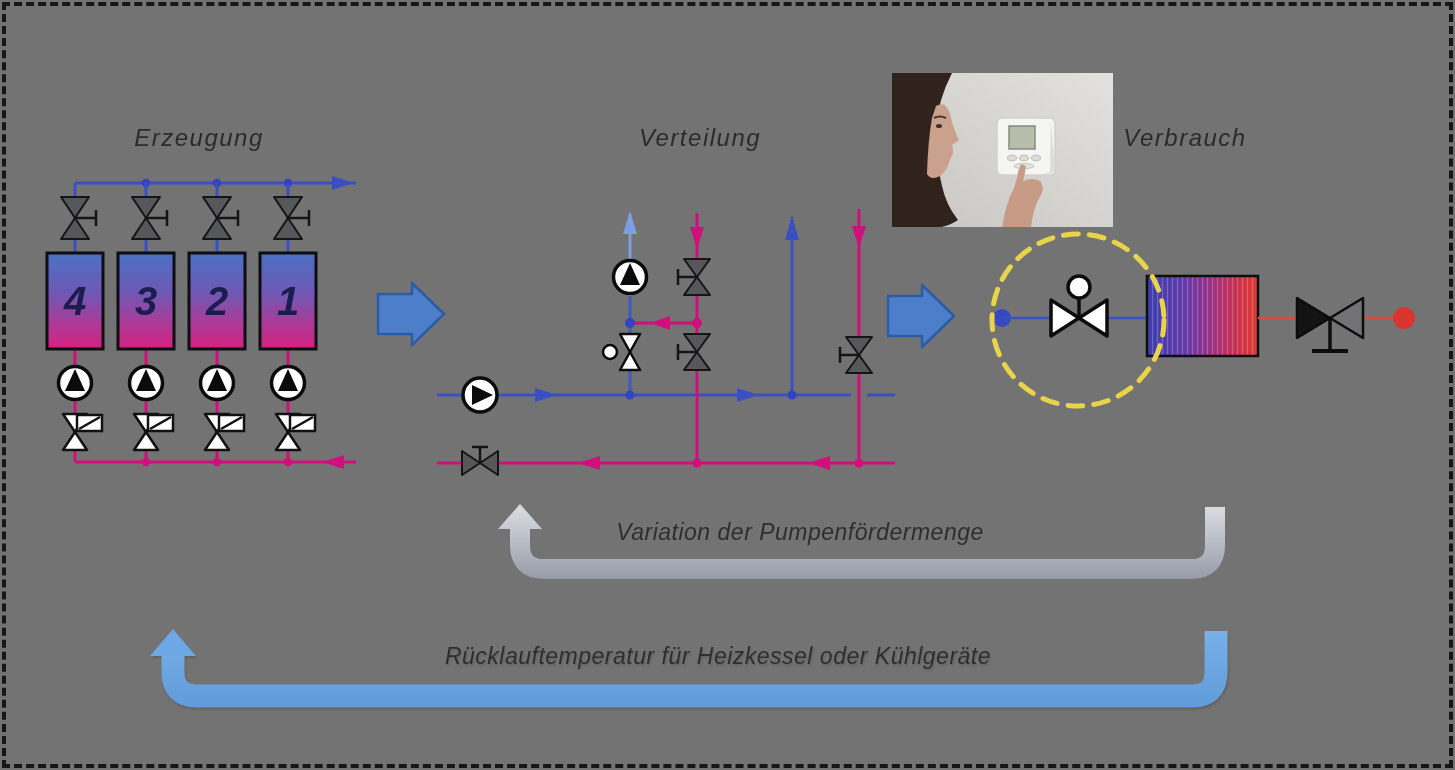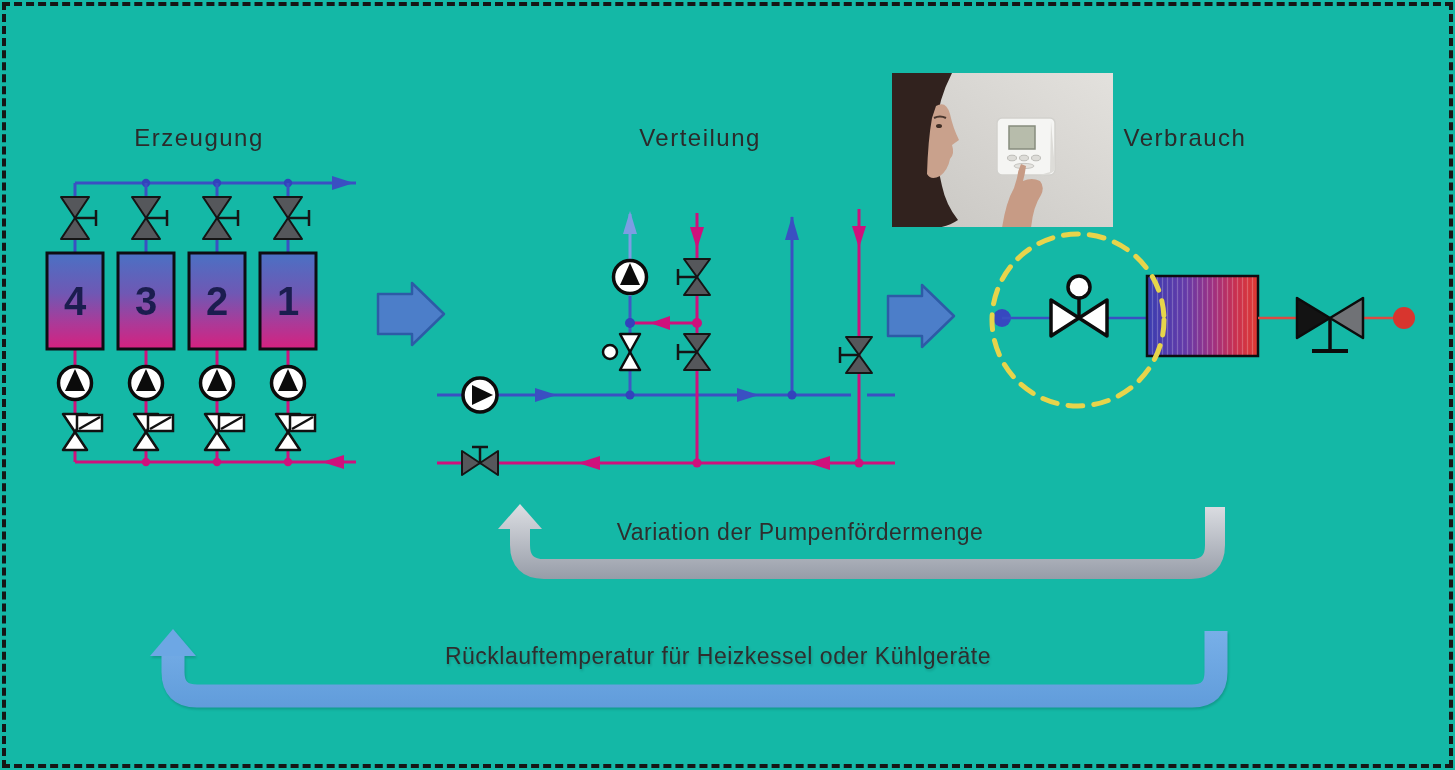--- a/index.html
+++ b/index.html
@@ -1,17 +1,17 @@
 <!DOCTYPE html>
 <html><head>
 <meta charset="utf-8">
 <style>
   html,body{margin:0;padding:0;background:#ffffff;}
-  #canvas{position:relative;width:1455px;height:770px;background:#14b8a6;overflow:hidden;
-          font-family:"Liberation Sans",sans-serif;}
+  #canvas{position:relative;width:1455px;height:770px;background:#737373;overflow:hidden;
+          font-family:"Liberation Sans",sans-serif;font-style:italic;}
   .frame{position:absolute;inset:2px;border:4px dashed #161616;pointer-events:none;}
   svg text{font-family:"Liberation Sans",sans-serif;}
   .section-title{font-size:24px;letter-spacing:1.5px;fill:#2b2b2b;}
   .feedback-label{font-size:23px;letter-spacing:.5px;fill:#2e2e2e;}
   .boiler-num{font-size:40px;font-weight:bold;fill:#1b1d4f;}
   .pline{stroke-linecap:butt;}
   .fbblue{filter:drop-shadow(1px 2px 1px rgba(0,0,0,0.15));}
 </style>
 </head>
 <body>

